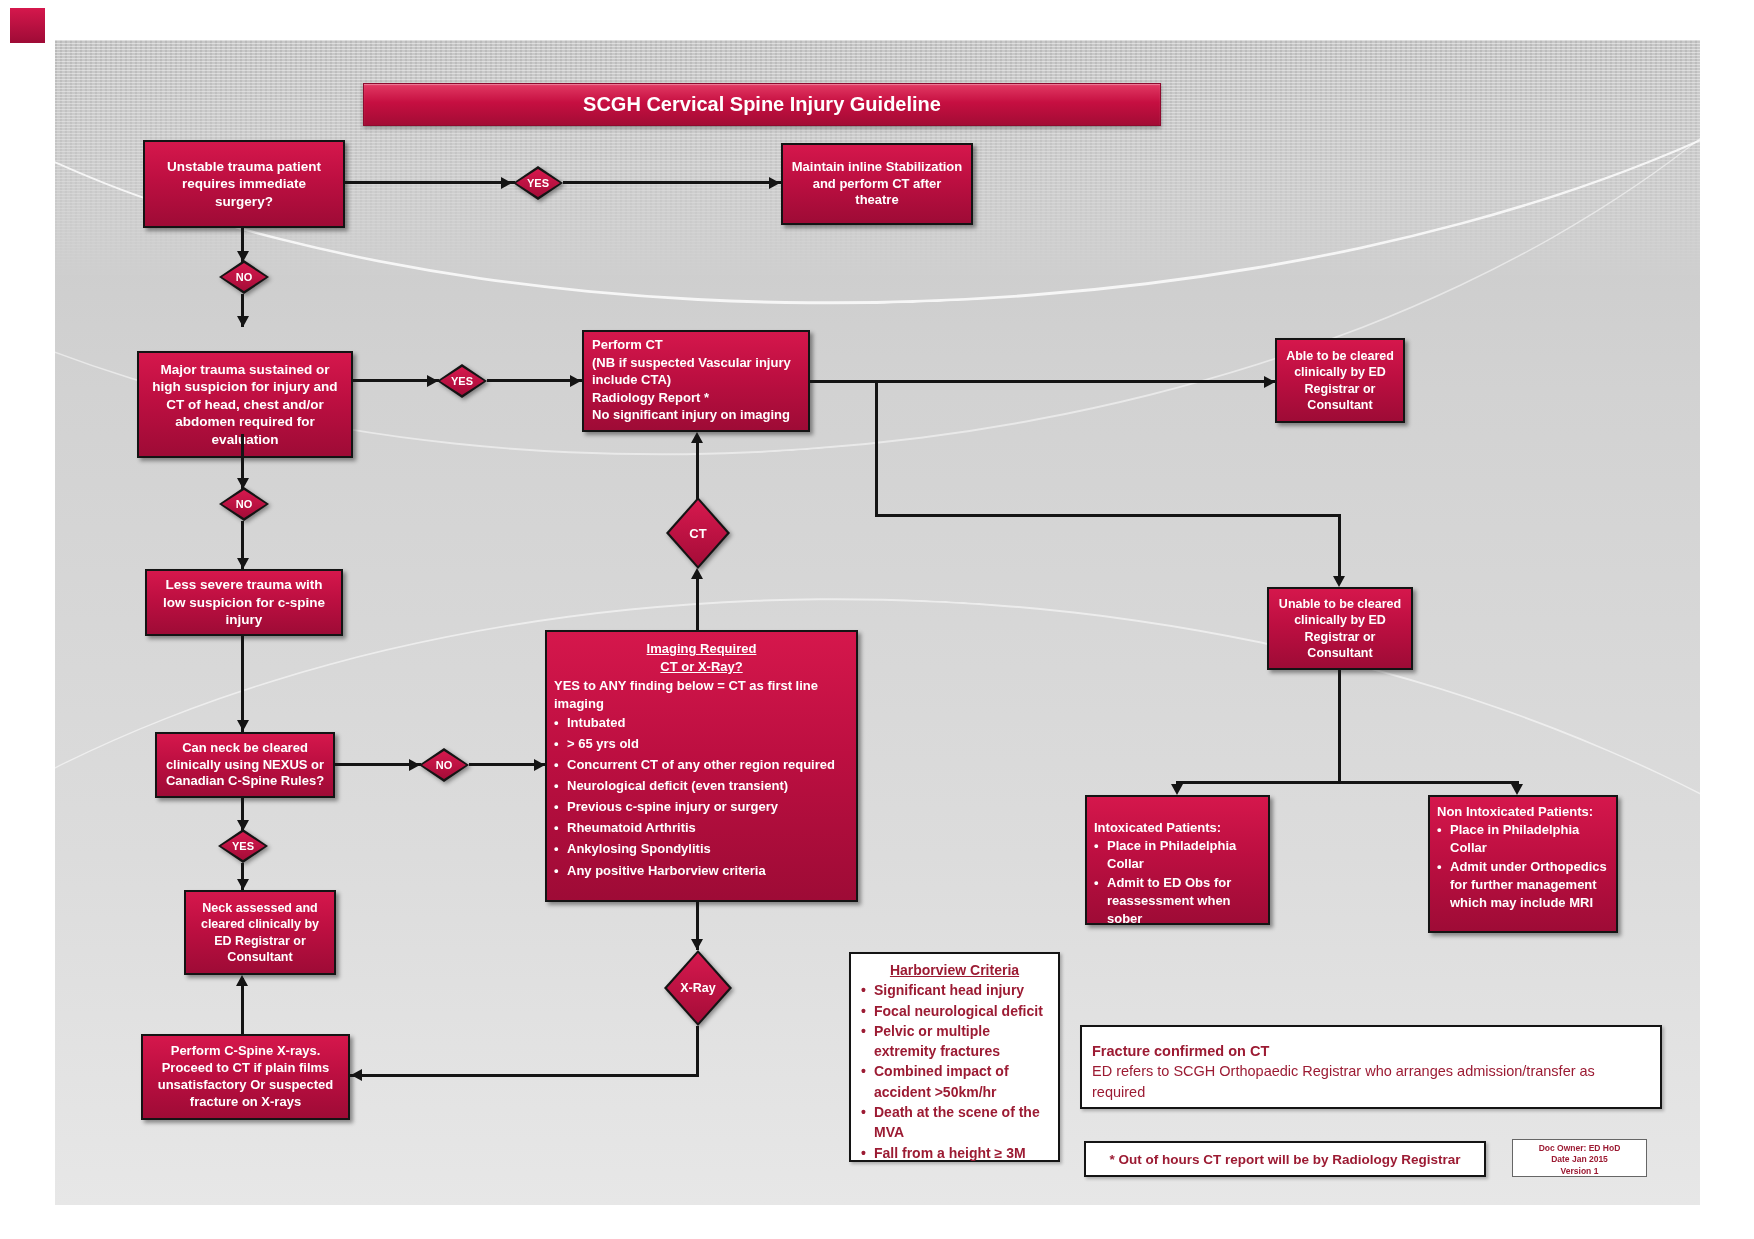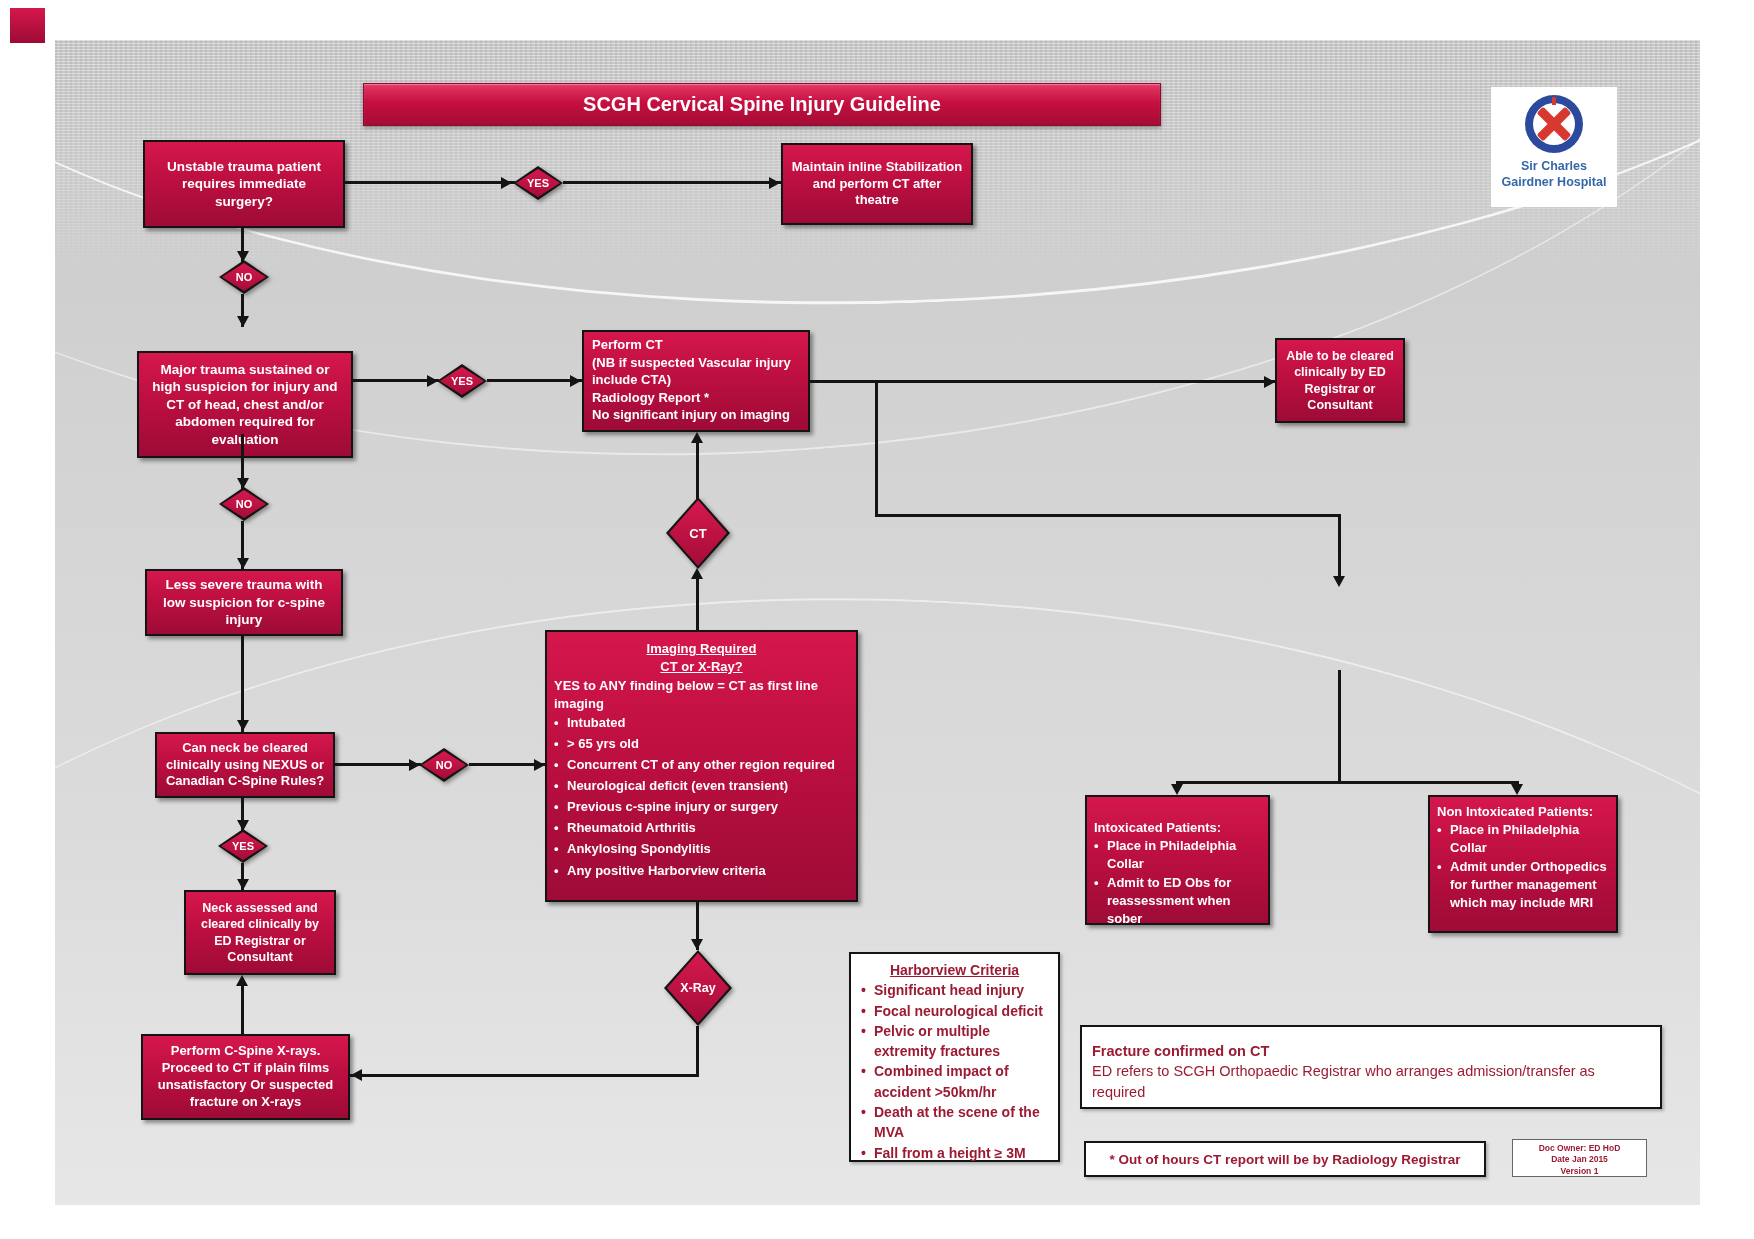--- a/index.html
+++ b/index.html
@@ -91,33 +91,20 @@
   <div class="slide">
     <div class="texture"></div>
     <div class="texture-fade"></div>
     <div class="swoosh s1"></div>
     <div class="swoosh s2"></div>
     <div class="swoosh s3"></div>
   </div>
 
   <div class="banner">SCGH Cervical Spine Injury Guideline</div>
 
-  <div class="logo">
-    <div class="crest">
-      <div class="inner">
-        <div class="bar b1"></div>
-        <div class="bar b2"></div>
-      </div>
-      <div class="dotv"></div>
-    </div>
-    <div class="ltxt">
-      <div>Sir Charles</div>
-      <div>Gairdner Hospital</div>
-    </div>
-  </div>
 
   <div class="node" style="left:143px;top:140px;width:202px;height:88px;">
     <span>Unstable trauma patient requires immediate surgery?</span>
   </div>
 
   <div class="node" style="left:781px;top:143px;width:192px;height:82px;font-size:13px;">
     <span>Maintain inline Stabilization and perform CT after theatre</span>
   </div>
 
   <div class="node" style="left:137px;top:327px;width:216px;height:107px;margin-top:24px;">
@@ -162,20 +149,23 @@
   </div>
 
   <div class="node" style="left:168px;top:890px;width:152px;height:85px;font-size:12.5px;margin-left:16px;">
     <span>Neck assessed and cleared clinically by ED Registrar or Consultant</span>
   </div>
 
   <div class="node" style="left:141px;top:1034px;width:209px;height:86px;font-size:13px;">
     <span>Perform C-Spine X-rays. Proceed to CT if plain films unsatisfactory Or suspected fracture on X-rays</span>
   </div>
 
+  <div class="node" style="left:1267px;top:587px;width:146px;height:83px;font-size:12.5px;">
+    <span>Unable to be cleared clinically by ED Registrar or Consultant</span>
+  </div>
 
   <div class="node blocky" style="left:1085px;top:795px;width:185px;height:130px;font-size:13px;line-height:1.4;padding:22px 7px;">
     <div>Intoxicated Patients:</div>
     <ul class="bullets">
       <li>Place in Philadelphia Collar</li>
       <li>Admit to ED Obs for reassessment when sober</li>
     </ul>
   </div>
 
   <div class="node blocky" style="left:1428px;top:795px;width:190px;height:138px;font-size:13px;line-height:1.4;padding:6px 7px;">

